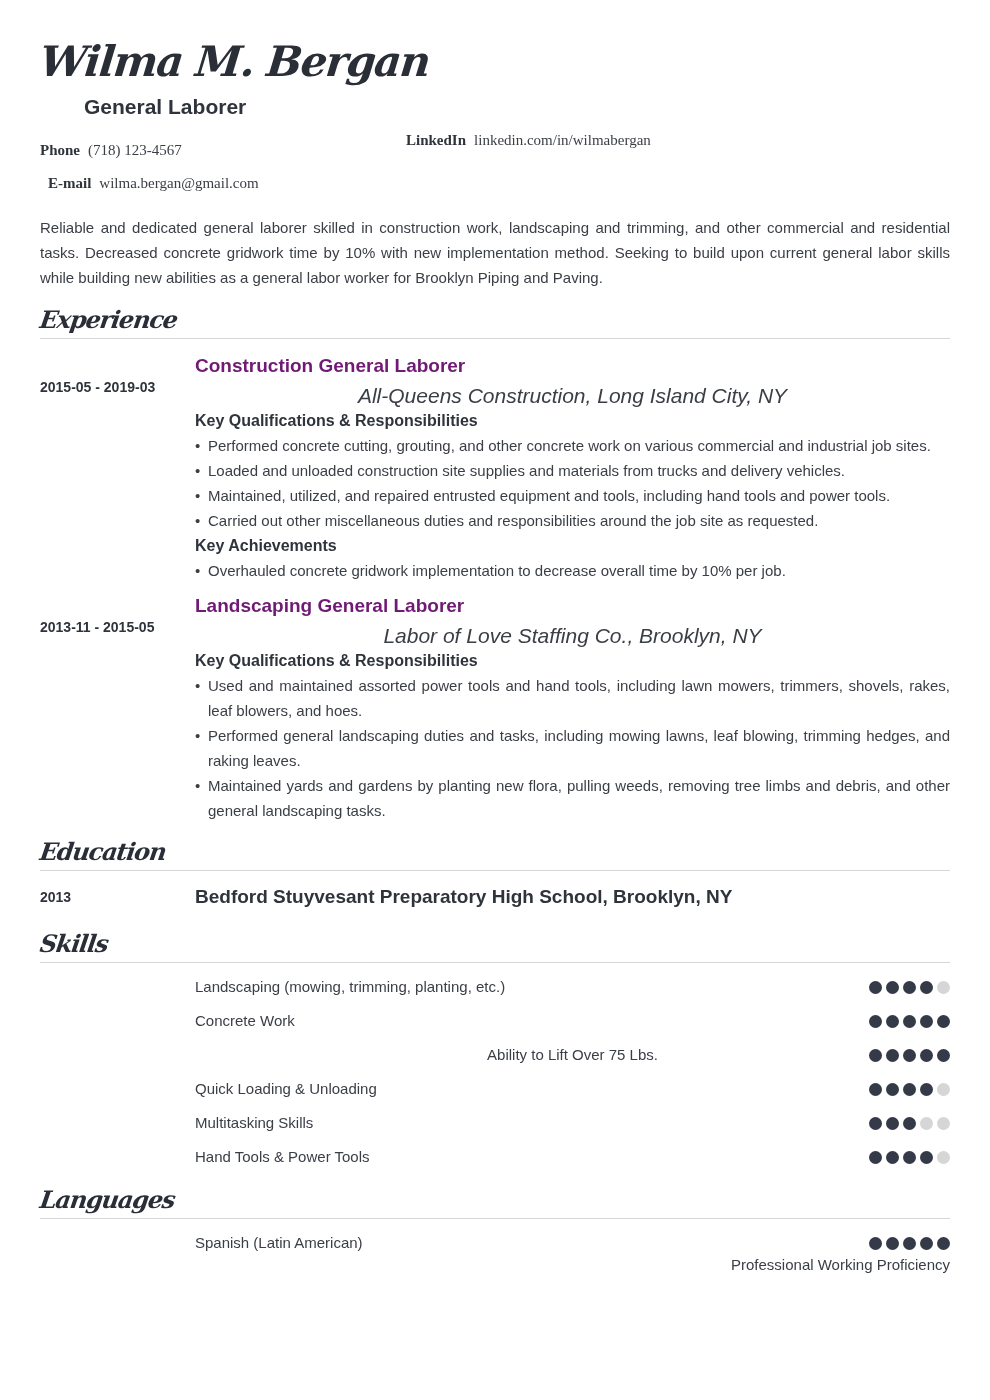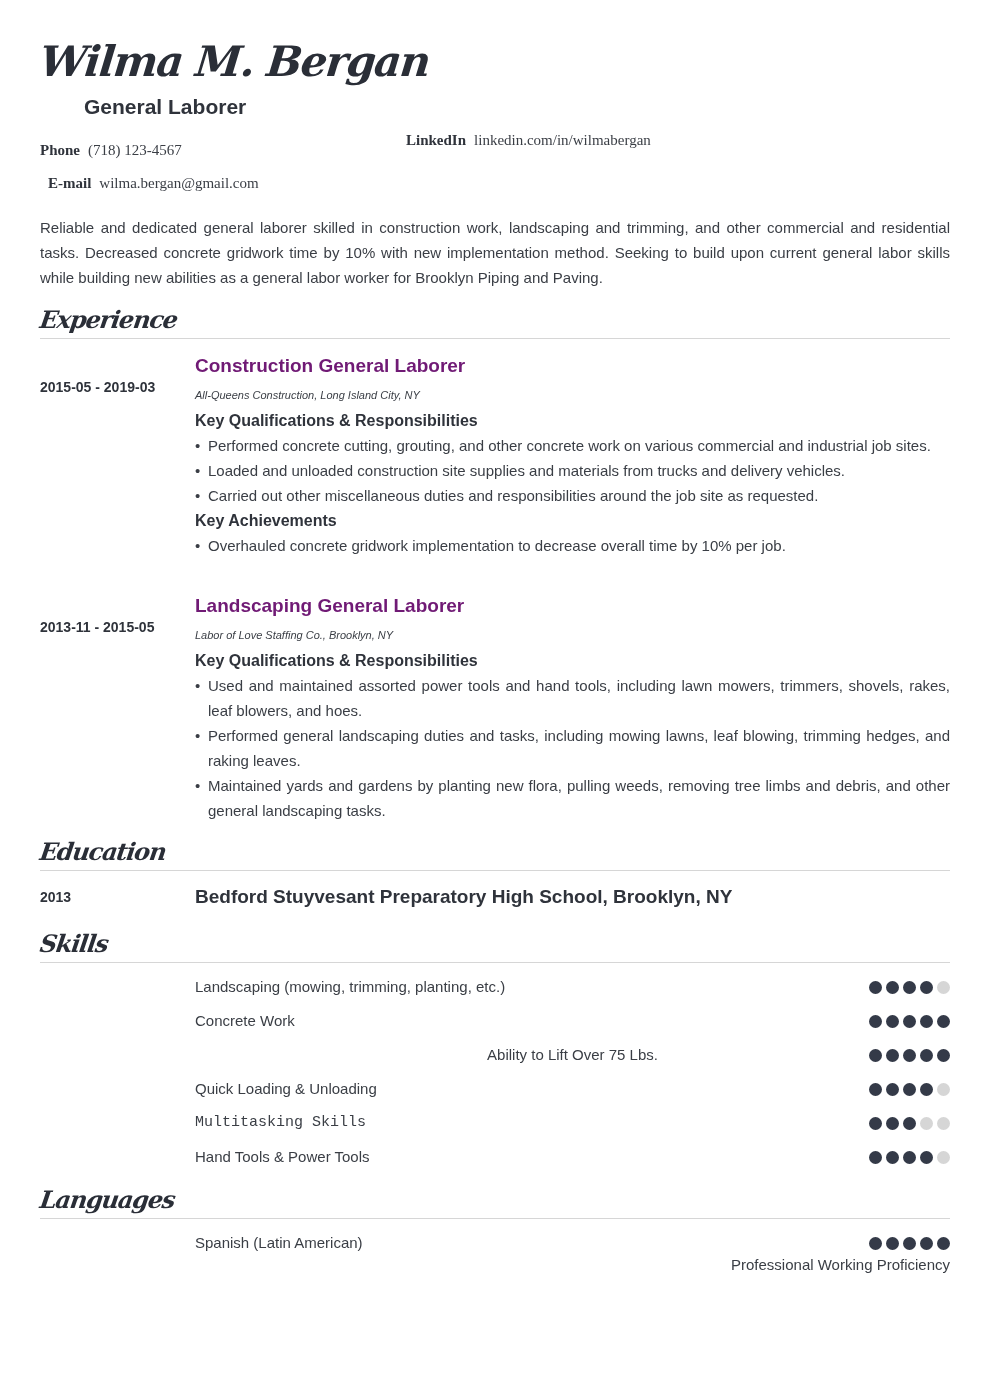--- a/index.html
+++ b/index.html
@@ -54,21 +54,21 @@
       line-height: 30px;
     }
 
     .job { position: absolute; left: 0; width: 910px; }
     .job .dates {
       position: absolute; left: 0; top: 5px;
       font-size: 14px; font-weight: bold; color: #2f333b; margin-top: 20px;
     }
     .job .body { position: absolute; left: 155px; top: 0; width: 755px; }
     .job .role { font-size: 19px; font-weight: bold; color: #701a75; line-height: 24px; height: 29px; }
-    .job .company { font-size: 11px; font-style: italic; color: #3a3e45; line-height: 25px; }
+    .job .company { font-size: 21px; font-style: italic; color: #3a3e45; line-height: 25px; text-align: center; }
     .job .subhead { font-size: 16px; font-weight: bold; color: #2f333b; line-height: 25px; }
     .job ul { list-style: none; }
     .job li {
       position: relative; padding-left: 13px;
       font-size: 15px; line-height: 25px; color: #3a3e45;
       text-align: justify;
     }
     .job li::before {
       content: "\2022"; position: absolute; left: 0; top: 0; color: #3a3e45;
     }
@@ -112,20 +112,21 @@
 
   <div class="job" style="top:354px;">
     <div class="dates">2015-05 - 2019-03</div>
     <div class="body">
       <div class="role">Construction General Laborer</div>
       <div class="company">All-Queens Construction, Long Island City, NY</div>
       <div class="subhead">Key Qualifications &amp; Responsibilities</div>
       <ul>
         <li>Performed concrete cutting, grouting, and other concrete work on various commercial and industrial job sites.</li>
         <li>Loaded and unloaded construction site supplies and materials from trucks and delivery vehicles.</li>
+        <li>Maintained, utilized, and repaired entrusted equipment and tools, including hand tools and power tools.</li>
         <li>Carried out other miscellaneous duties and responsibilities around the job site as requested.</li>
       </ul>
       <div class="subhead">Key Achievements</div>
       <ul>
         <li>Overhauled concrete gridwork implementation to decrease overall time by 10% per job.</li>
       </ul>
     </div>
   </div>
 
   <div class="job" style="top:594px;">
@@ -174,21 +175,21 @@
           <span class="dot on"></span>
           <span class="dot on"></span>
         </div></div>
       <div class="skill-row" style="top: 1079px;"><span class="skill-name">Quick Loading &amp; Unloading</span><div class="dots">
           <span class="dot on"></span>
           <span class="dot on"></span>
           <span class="dot on"></span>
           <span class="dot on"></span>
           <span class="dot"></span>
         </div></div>
-      <div class="skill-row" style="top: 1113px; font-family: Liberation Mono, monospace;"><span class="skill-name">Multitasking Skills</span><div class="dots">
+      <div class="skill-row" style="top: 1113px;"><span class="skill-name">Multitasking Skills</span><div class="dots">
           <span class="dot on"></span>
           <span class="dot on"></span>
           <span class="dot on"></span>
           <span class="dot"></span>
           <span class="dot"></span>
         </div></div>
       <div class="skill-row" style="top: 1147px;"><span class="skill-name">Hand Tools &amp; Power Tools</span><div class="dots">
           <span class="dot on"></span>
           <span class="dot on"></span>
           <span class="dot on"></span>

